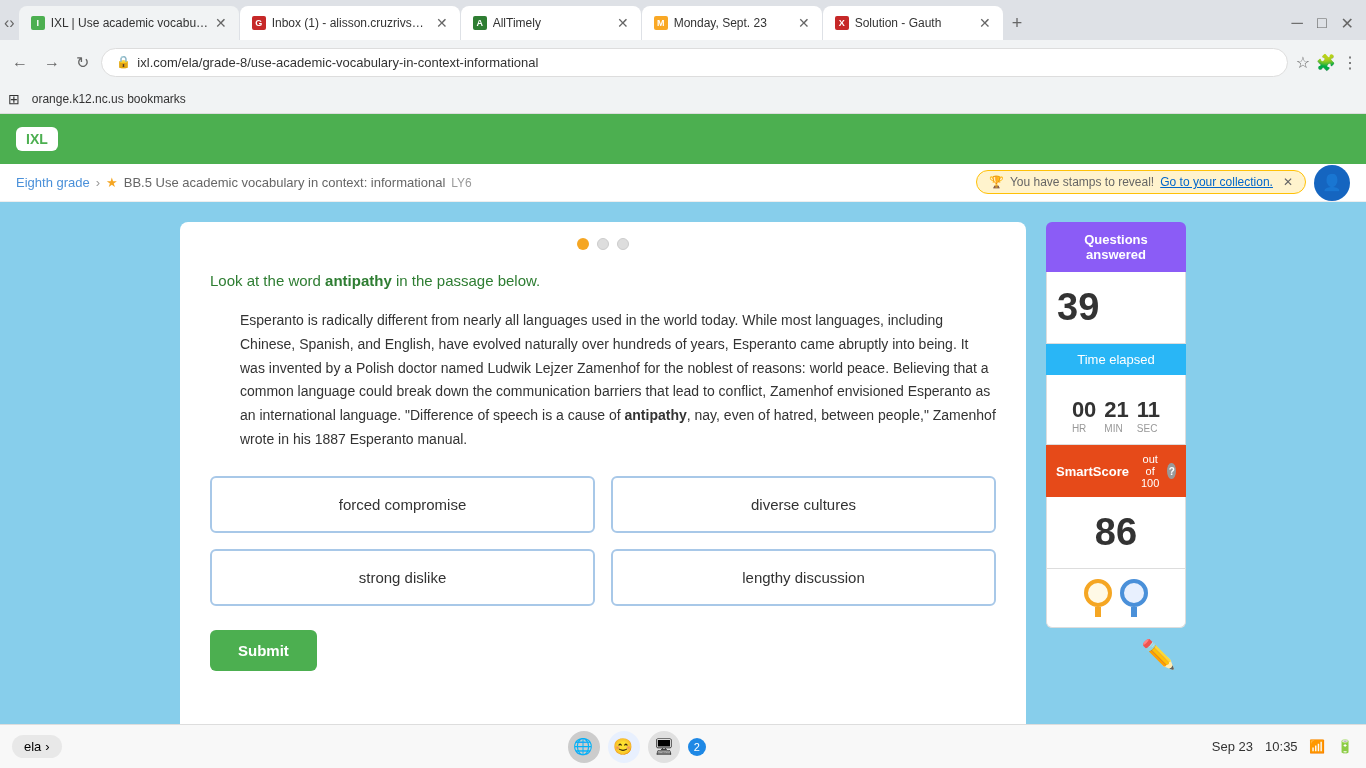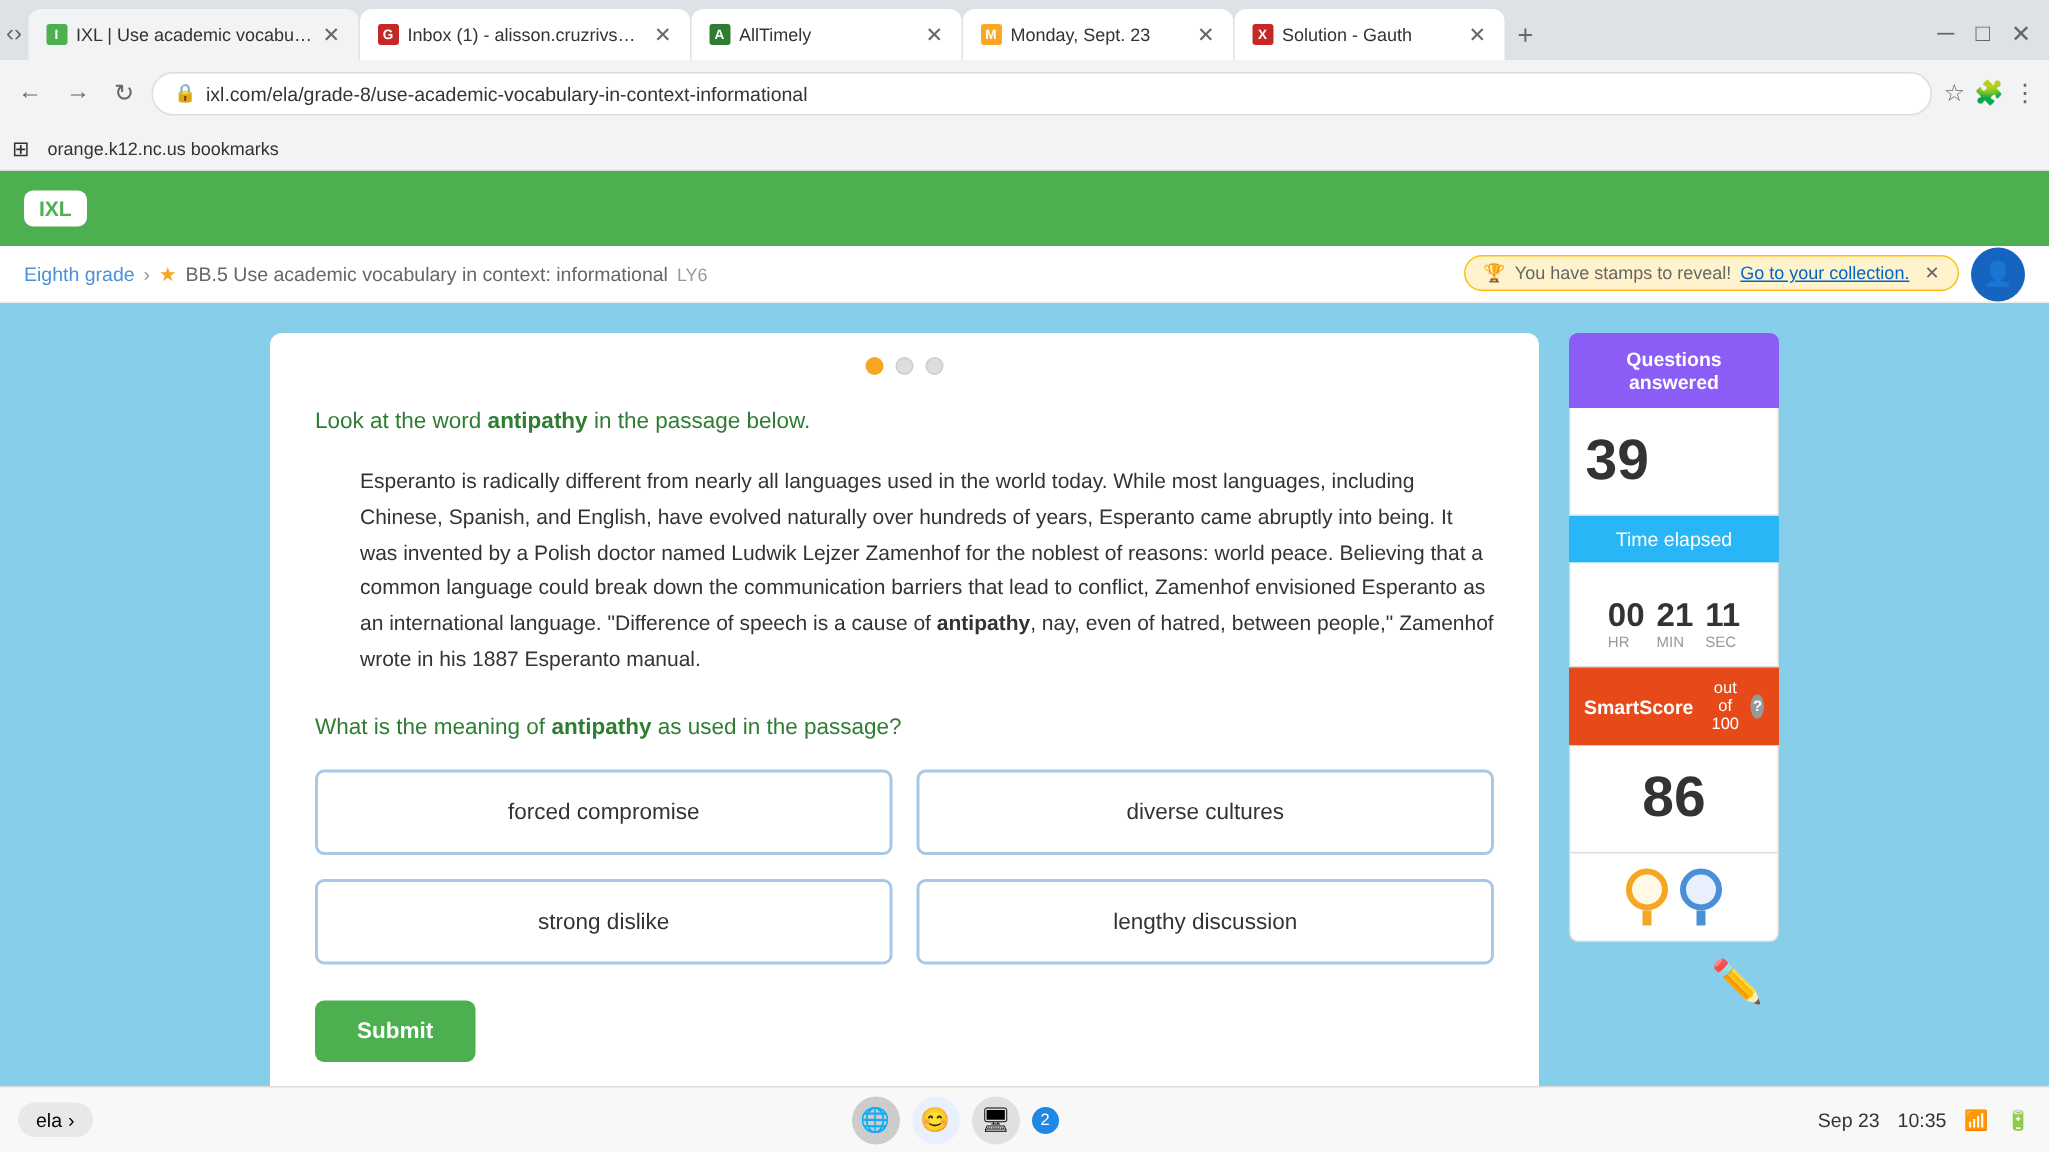--- a/index.html
+++ b/index.html
@@ -197,23 +197,20 @@
     <div class="question-text">
       <span>Look at the word </span><strong>antipathy</strong><span> in the passage below.</span>
     </div>
 
     
     <div class="passage">
       Esperanto is radically different from nearly all languages used in the world today. While most languages, including Chinese, Spanish, and English, have evolved naturally over hundreds of years, Esperanto came abruptly into being. It was invented by a Polish doctor named Ludwik Lejzer Zamenhof for the noblest of reasons: world peace. Believing that a common language could break down the communication barriers that lead to conflict, Zamenhof envisioned Esperanto as an international language. "Difference of speech is a cause of <strong>antipathy</strong>, nay, even of hatred, between people," Zamenhof wrote in his 1887 Esperanto manual.
     </div>
 
     
-    <div class="question-prompt">
-      <span>What is the meaning of </span><strong>antipathy</strong><span> as used in the passage?</span>
-    </div>
 
     
     <div class="answer-grid">
       <button class="answer-btn">forced compromise</button>
       <button class="answer-btn">diverse cultures</button>
       <button class="answer-btn">strong dislike</button>
       <button class="answer-btn">lengthy discussion</button>
     </div>
 
     

